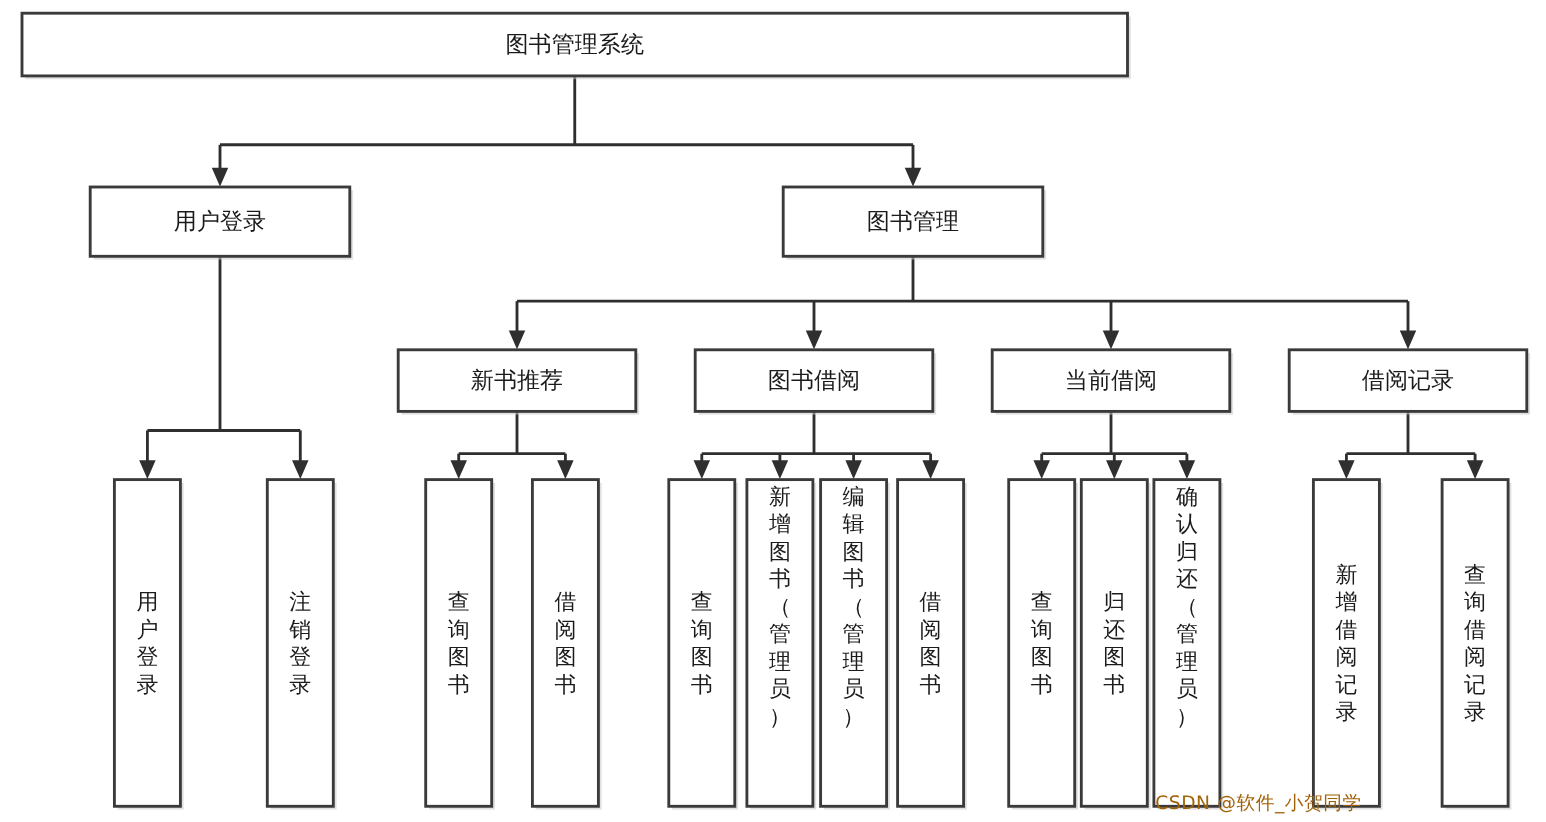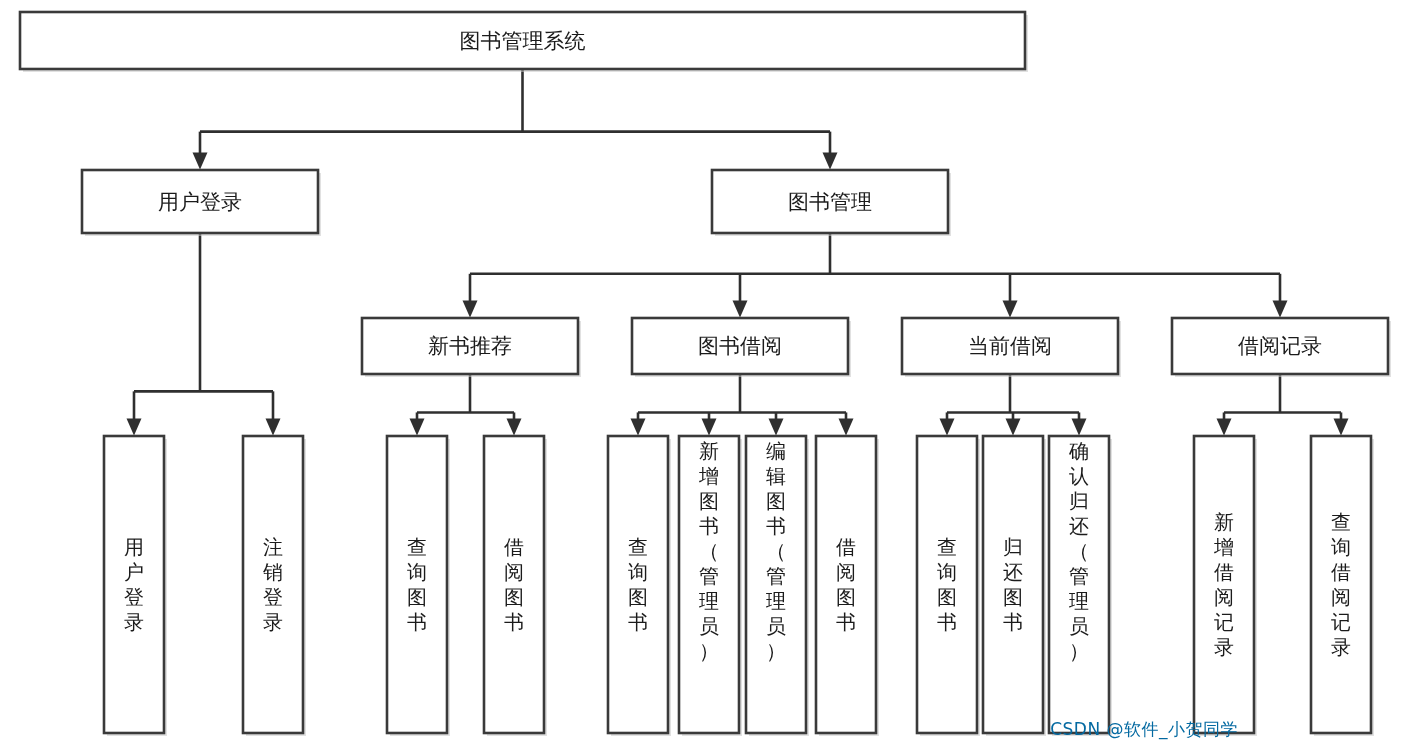--- a/index.html
+++ b/index.html
@@ -56,21 +56,21 @@
     font-size: 20px;
     fill: #1b1b1b;
     text-anchor: middle;
   }
   .watermark {
     position: absolute;
     right: 10px;
     bottom: 6px;
     font-family: "DejaVu Sans", "Liberation Sans", sans-serif;
     font-size: 17px;
-    color: #0369a1;
+    color: #a16207;
     white-space: nowrap;
     letter-spacing: 0.5px;
     pointer-events: none;
   }
 </style>
 </head>
 <body>
 
 <div id="diagram-root">
   <svg class="diagram" viewBox="0 0 1405 747">

